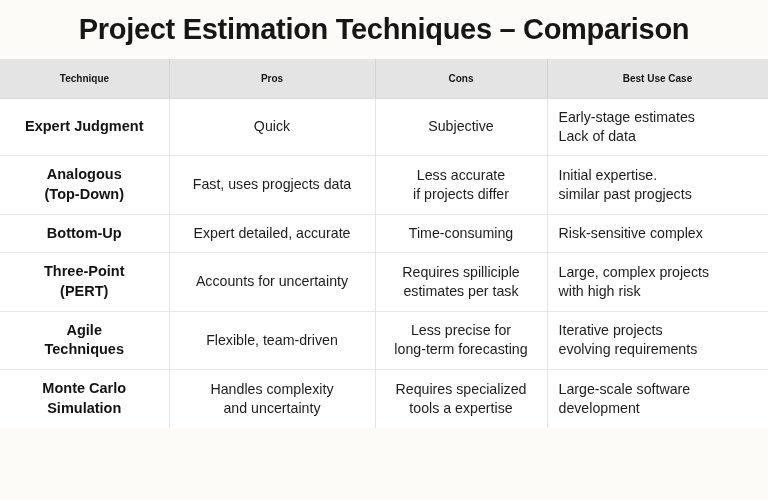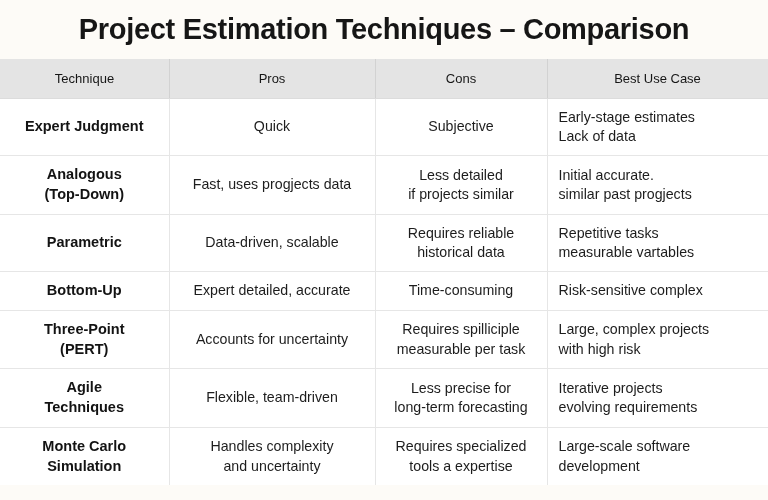--- a/index.html
+++ b/index.html
@@ -48,22 +48,22 @@
   }
 
   .table col.c-technique { width: 169px; }
   .table col.c-pros      { width: 206px; }
   .table col.c-cons      { width: 172px; }
   .table col.c-best      { width: 221px; }
 
   thead th {
     background: #e4e4e4;
     height: 39px;
-    font-size: 13px;
-    font-weight: 400;
+    font-size: 10px;
+    font-weight: 700;
     color: #161616;
     text-align: center;
     padding: 0 8px;
     box-sizing: border-box;
     border: none;
     vertical-align: middle;
   }
   thead th.col-sep {
     box-shadow: inset 1px 0 0 #d2d2d2;
   }
@@ -148,42 +148,26 @@
         </tr>
         <tr>
           <td class="cell-technique">
             <span class="line">Analogous</span>
             <span class="line">(Top-Down)</span>
           </td>
           <td class="cell-pros col-sep">
             <span class="line">Fast, uses progjects data</span>
           </td>
           <td class="cell-cons col-sep">
-            <span class="line">Less detailed</span>
-            <span class="line">if projects similar</span>
-          </td>
-          <td class="cell-best col-sep">
-            <span class="line">Initial accurate.</span>
+            <span class="line">Less accurate</span>
+            <span class="line">if projects differ</span>
+          </td>
+          <td class="cell-best col-sep">
+            <span class="line">Initial expertise.</span>
             <span class="line">similar past progjects</span>
-          </td>
-        </tr>
-        <tr>
-          <td class="cell-technique">
-            <span class="line">Parametric</span>
-          </td>
-          <td class="cell-pros col-sep">
-            <span class="line">Data-driven, scalable</span>
-          </td>
-          <td class="cell-cons col-sep">
-            <span class="line">Requires reliable</span>
-            <span class="line">historical data</span>
-          </td>
-          <td class="cell-best col-sep">
-            <span class="line">Repetitive tasks</span>
-            <span class="line">measurable vartables</span>
           </td>
         </tr>
         <tr>
           <td class="cell-technique">
             <span class="line">Bottom-Up</span>
           </td>
           <td class="cell-pros col-sep">
             <span class="line">Expert detailed, accurate</span>
           </td>
           <td class="cell-cons col-sep">
@@ -196,21 +180,21 @@
         <tr>
           <td class="cell-technique">
             <span class="line">Three-Point</span>
             <span class="line">(PERT)</span>
           </td>
           <td class="cell-pros col-sep">
             <span class="line">Accounts for uncertainty</span>
           </td>
           <td class="cell-cons col-sep">
             <span class="line">Requires spilliciple</span>
-            <span class="line">measurable per task</span>
+            <span class="line">estimates per task</span>
           </td>
           <td class="cell-best col-sep">
             <span class="line">Large, complex projects</span>
             <span class="line">with high risk</span>
           </td>
         </tr>
         <tr>
           <td class="cell-technique">
             <span class="line">Agile</span>
             <span class="line">Techniques</span>

